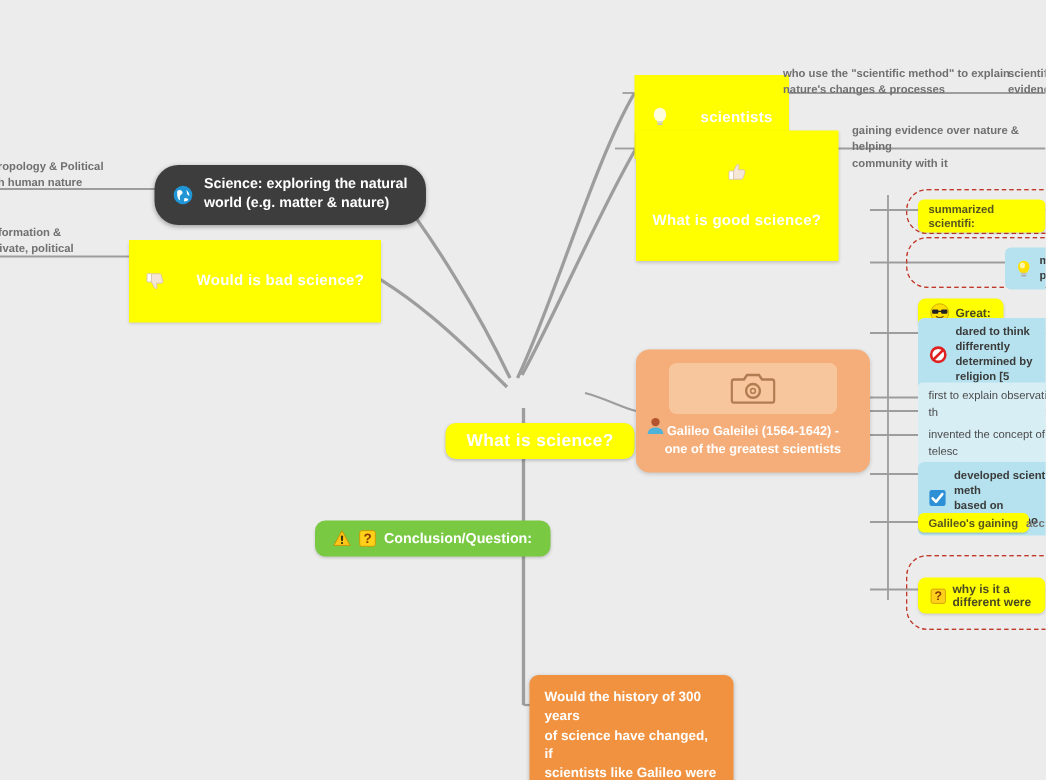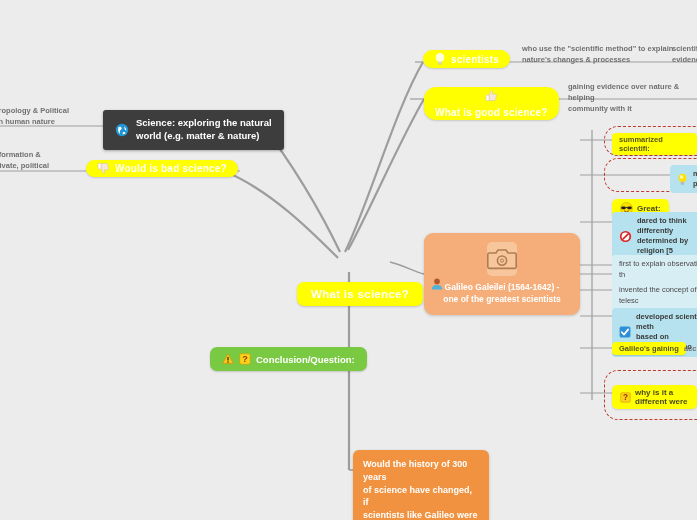--- a/index.html
+++ b/index.html
@@ -19,40 +19,40 @@
   .central{
     background:#ffff00;border-radius:7px;
     padding:6px 14px;color:#ffffff;font-weight:bold;font-size:11.5px;
     letter-spacing:.3px;
     box-shadow:0 1px 2px rgba(0,0,0,.18);
     margin-top:32px;
   }
 
   
   .yellow{
-    background:#ffff00;border-radius:12px;padding:2px 11px;
+    background:#ffff00;border-radius:0;padding:21px 11px;
     color:#ffffff;font-weight:bold;font-size:10px;letter-spacing:.2px;
     box-shadow:0 1px 2px rgba(0,0,0,.16);
-    gap:5px;
+    gap:21px;
   }
   .yellow-dark{
     background:#ffff00;border-radius:5px;padding:3px 8px;
     color:#4a4a22;font-weight:bold;font-size:8px;
     box-shadow:0 1px 2px rgba(0,0,0,.14);
     gap:4px;
   }
   .yellow-plain{
     background:#ffff00;border-radius:4px;padding:2px 7px;
     color:#55551f;font-weight:bold;font-size:7.5px;
     box-shadow:0 1px 1px rgba(0,0,0,.12);
   }
 
   
   .dark{
-    background:#3d3d3d;border-radius:3px;padding:7px 12px;
+    background:#3d3d3d;border-radius:16px;padding:7px 12px;
     color:#ffffff;font-weight:bold;font-size:9.5px;line-height:1.35;
     box-shadow:0 1px 3px rgba(0,0,0,.3);
     gap:7px;
   }
 
   
   .orange{
     background:#f5ae79;border-radius:9px;
     box-shadow:0 1px 3px rgba(0,0,0,.18);
     flex-direction:column;align-items:stretch;
@@ -230,21 +230,21 @@
     </span>
     <span class="ico">
       <svg width="12" height="12" viewBox="0 0 12 12">
         <rect x=".8" y=".8" width="10.4" height="10.4" rx="1.4" fill="#ffd11a" stroke="#d09800" stroke-width=".6"></rect>
         <text x="6" y="9" font-size="9" font-family="Liberation Sans, sans-serif" font-weight="bold" fill="#8a3b00" text-anchor="middle">?</text>
       </svg>
     </span>
     <span class="txt">Conclusion/Question:</span>
   </div>
 
-  <div class="node orange" style="left:424px;top:233px;width:156px;height:82px;align-items:center;">
+  <div class="node orange" style="left:424px;top:233px;width:156px;height:82px;">
     <div class="photo-ph">
       <span class="ico">
         <svg width="30" height="24" viewBox="0 0 30 24">
           <path d="M2,6 L9,6 L11,3 L19,3 L21,6 L28,6 A1.6,1.6 0 0 1 29.2,7.6
                    L29.2,20 A1.6,1.6 0 0 1 28,21.4 L2,21.4
                    A1.6,1.6 0 0 1 .8,20 L.8,7.6 A1.6,1.6 0 0 1 2,6 Z" fill="none" stroke="#b07d52" stroke-width="1.6"></path>
           <circle cx="15" cy="13.6" r="4.6" fill="none" stroke="#b07d52" stroke-width="1.6"></circle>
           <circle cx="15" cy="13.6" r="1.6" fill="none" stroke="#b07d52" stroke-width="1"></circle>
         </svg>
       </span>

